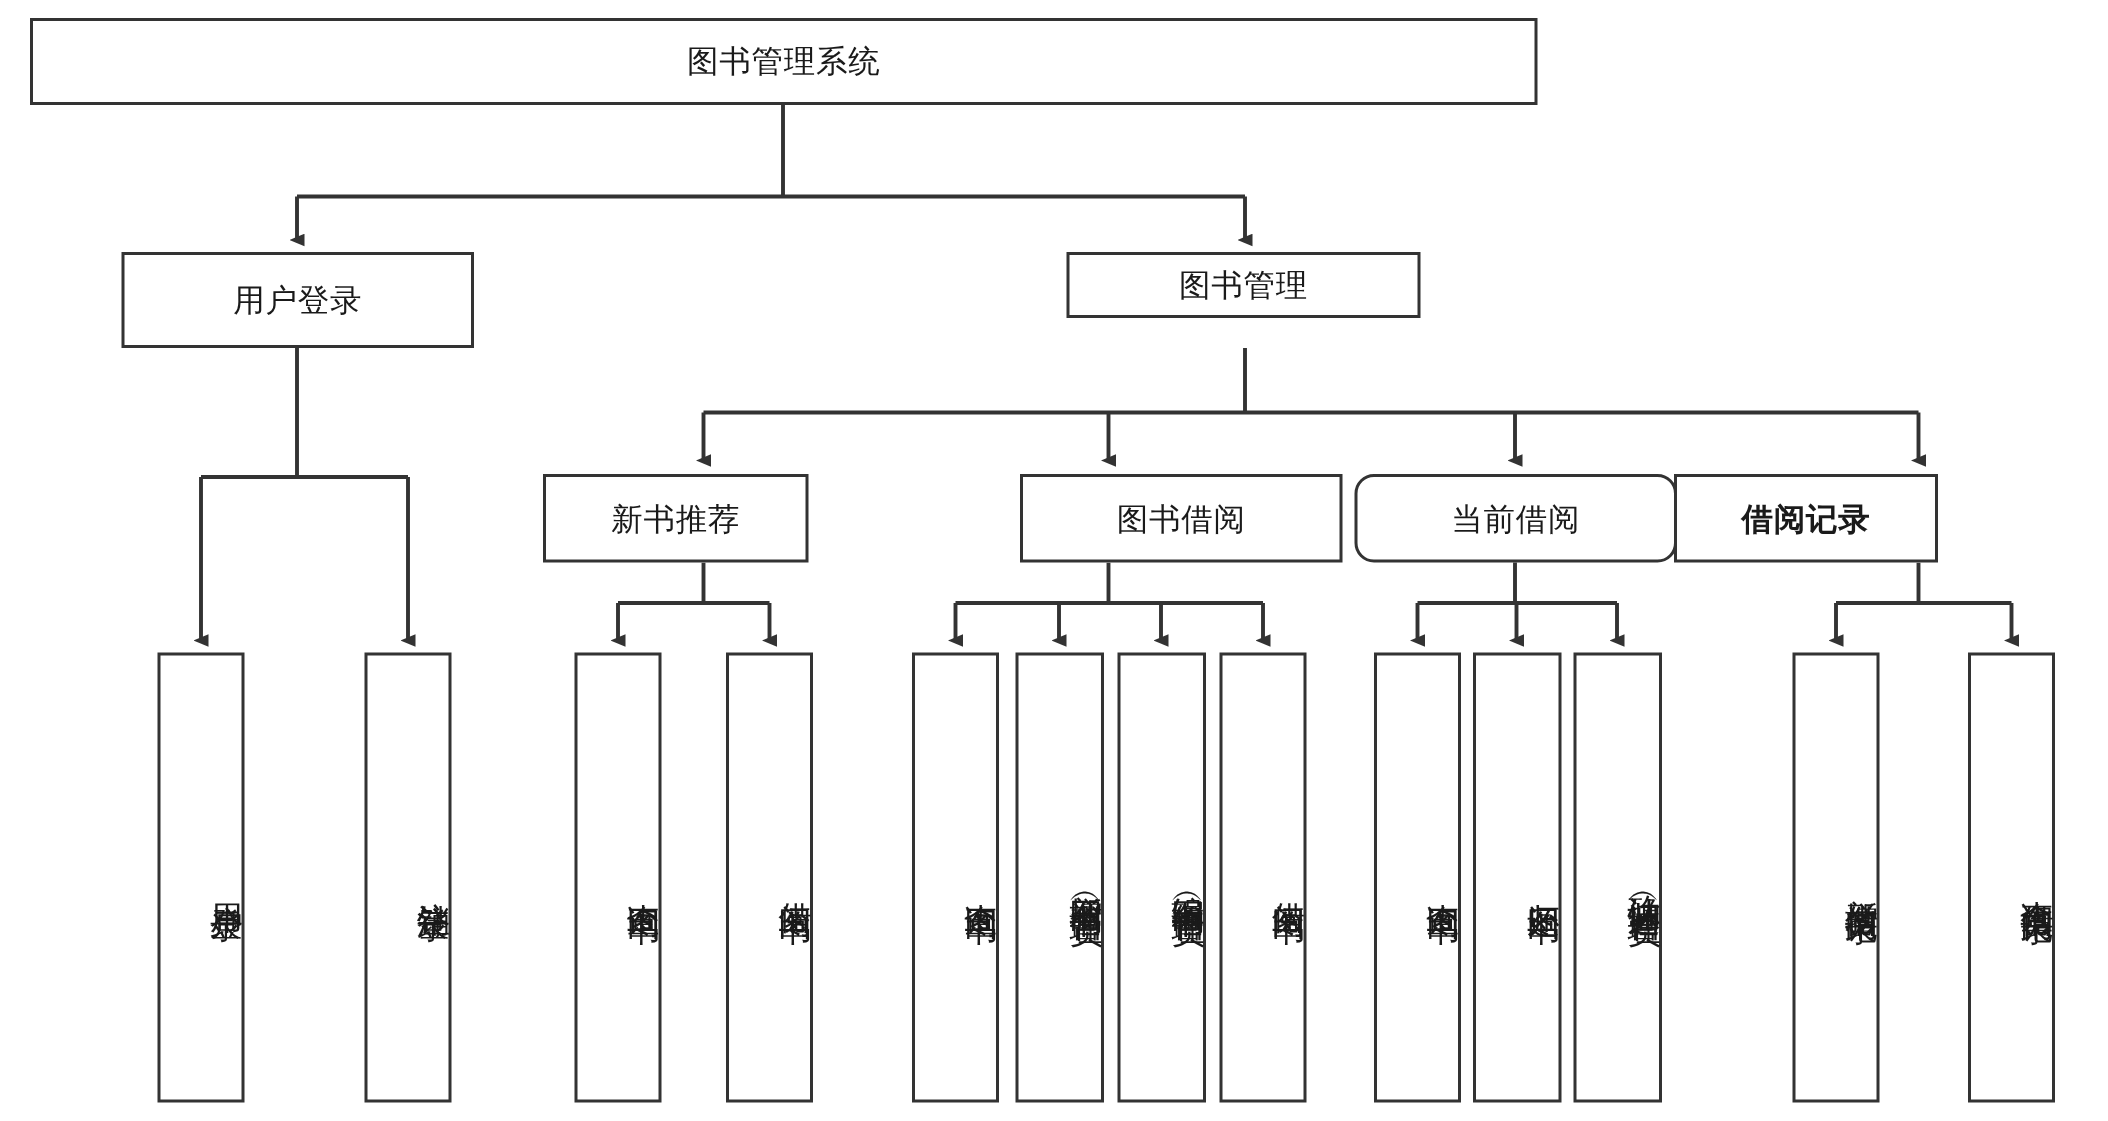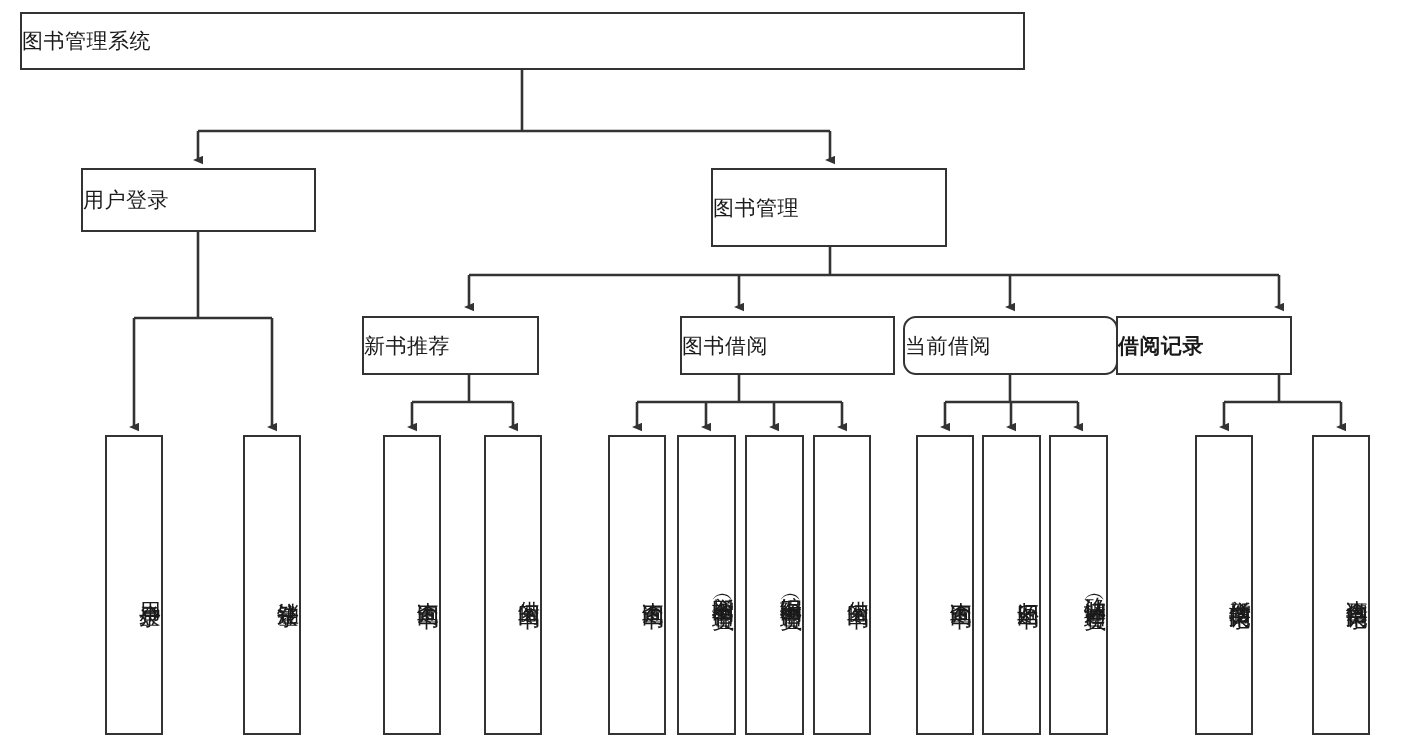--- a/index.html
+++ b/index.html
@@ -26,20 +26,21 @@
     width: 1405px;
     height: 747px;
   }
   .node-box {
     position: absolute;
     box-sizing: border-box;
     border: 2px solid #333333;
     background: #ffffff;
     display: flex;
     align-items: center;
+    justify-content: center;
     text-align: center;
     color: #1a1a1a;
   }
   .node-h {
     font-size: 21px;
     letter-spacing: 0.5px;
     white-space: nowrap;
   }
   .node-v {
     writing-mode: vertical-rl;
@@ -132,21 +133,21 @@
     </g>
   </svg>
 
   <div class="node-box node-h" style="left:20px; top:12px; width:1005px; height:58px;">
     <span>图书管理系统</span>
   </div>
 
   <div class="node-box node-h" style="left:81px; top:168px; width:235px; height:64px;">
     <span>用户登录</span>
   </div>
-  <div class="node-box node-h" style="left:711px; top:168px; width:236px; height:79px;">
+  <div class="node-box node-h" style="left:711px; top:168px; width:236px; height:44px;">
     <span>图书管理</span>
   </div>
 
   <div class="node-box node-h" style="left:362px; top:316px; width:177px; height:59px;">
     <span>新书推荐</span>
   </div>
   <div class="node-box node-h" style="left:632px; top:316px; width:215px; height:59px;margin-left:48px;">
     <span>图书借阅</span>
   </div>
   <div class="node-box node-h" style="left:903px; top:316px; width:215px; height:59px;border-radius:13px;">

